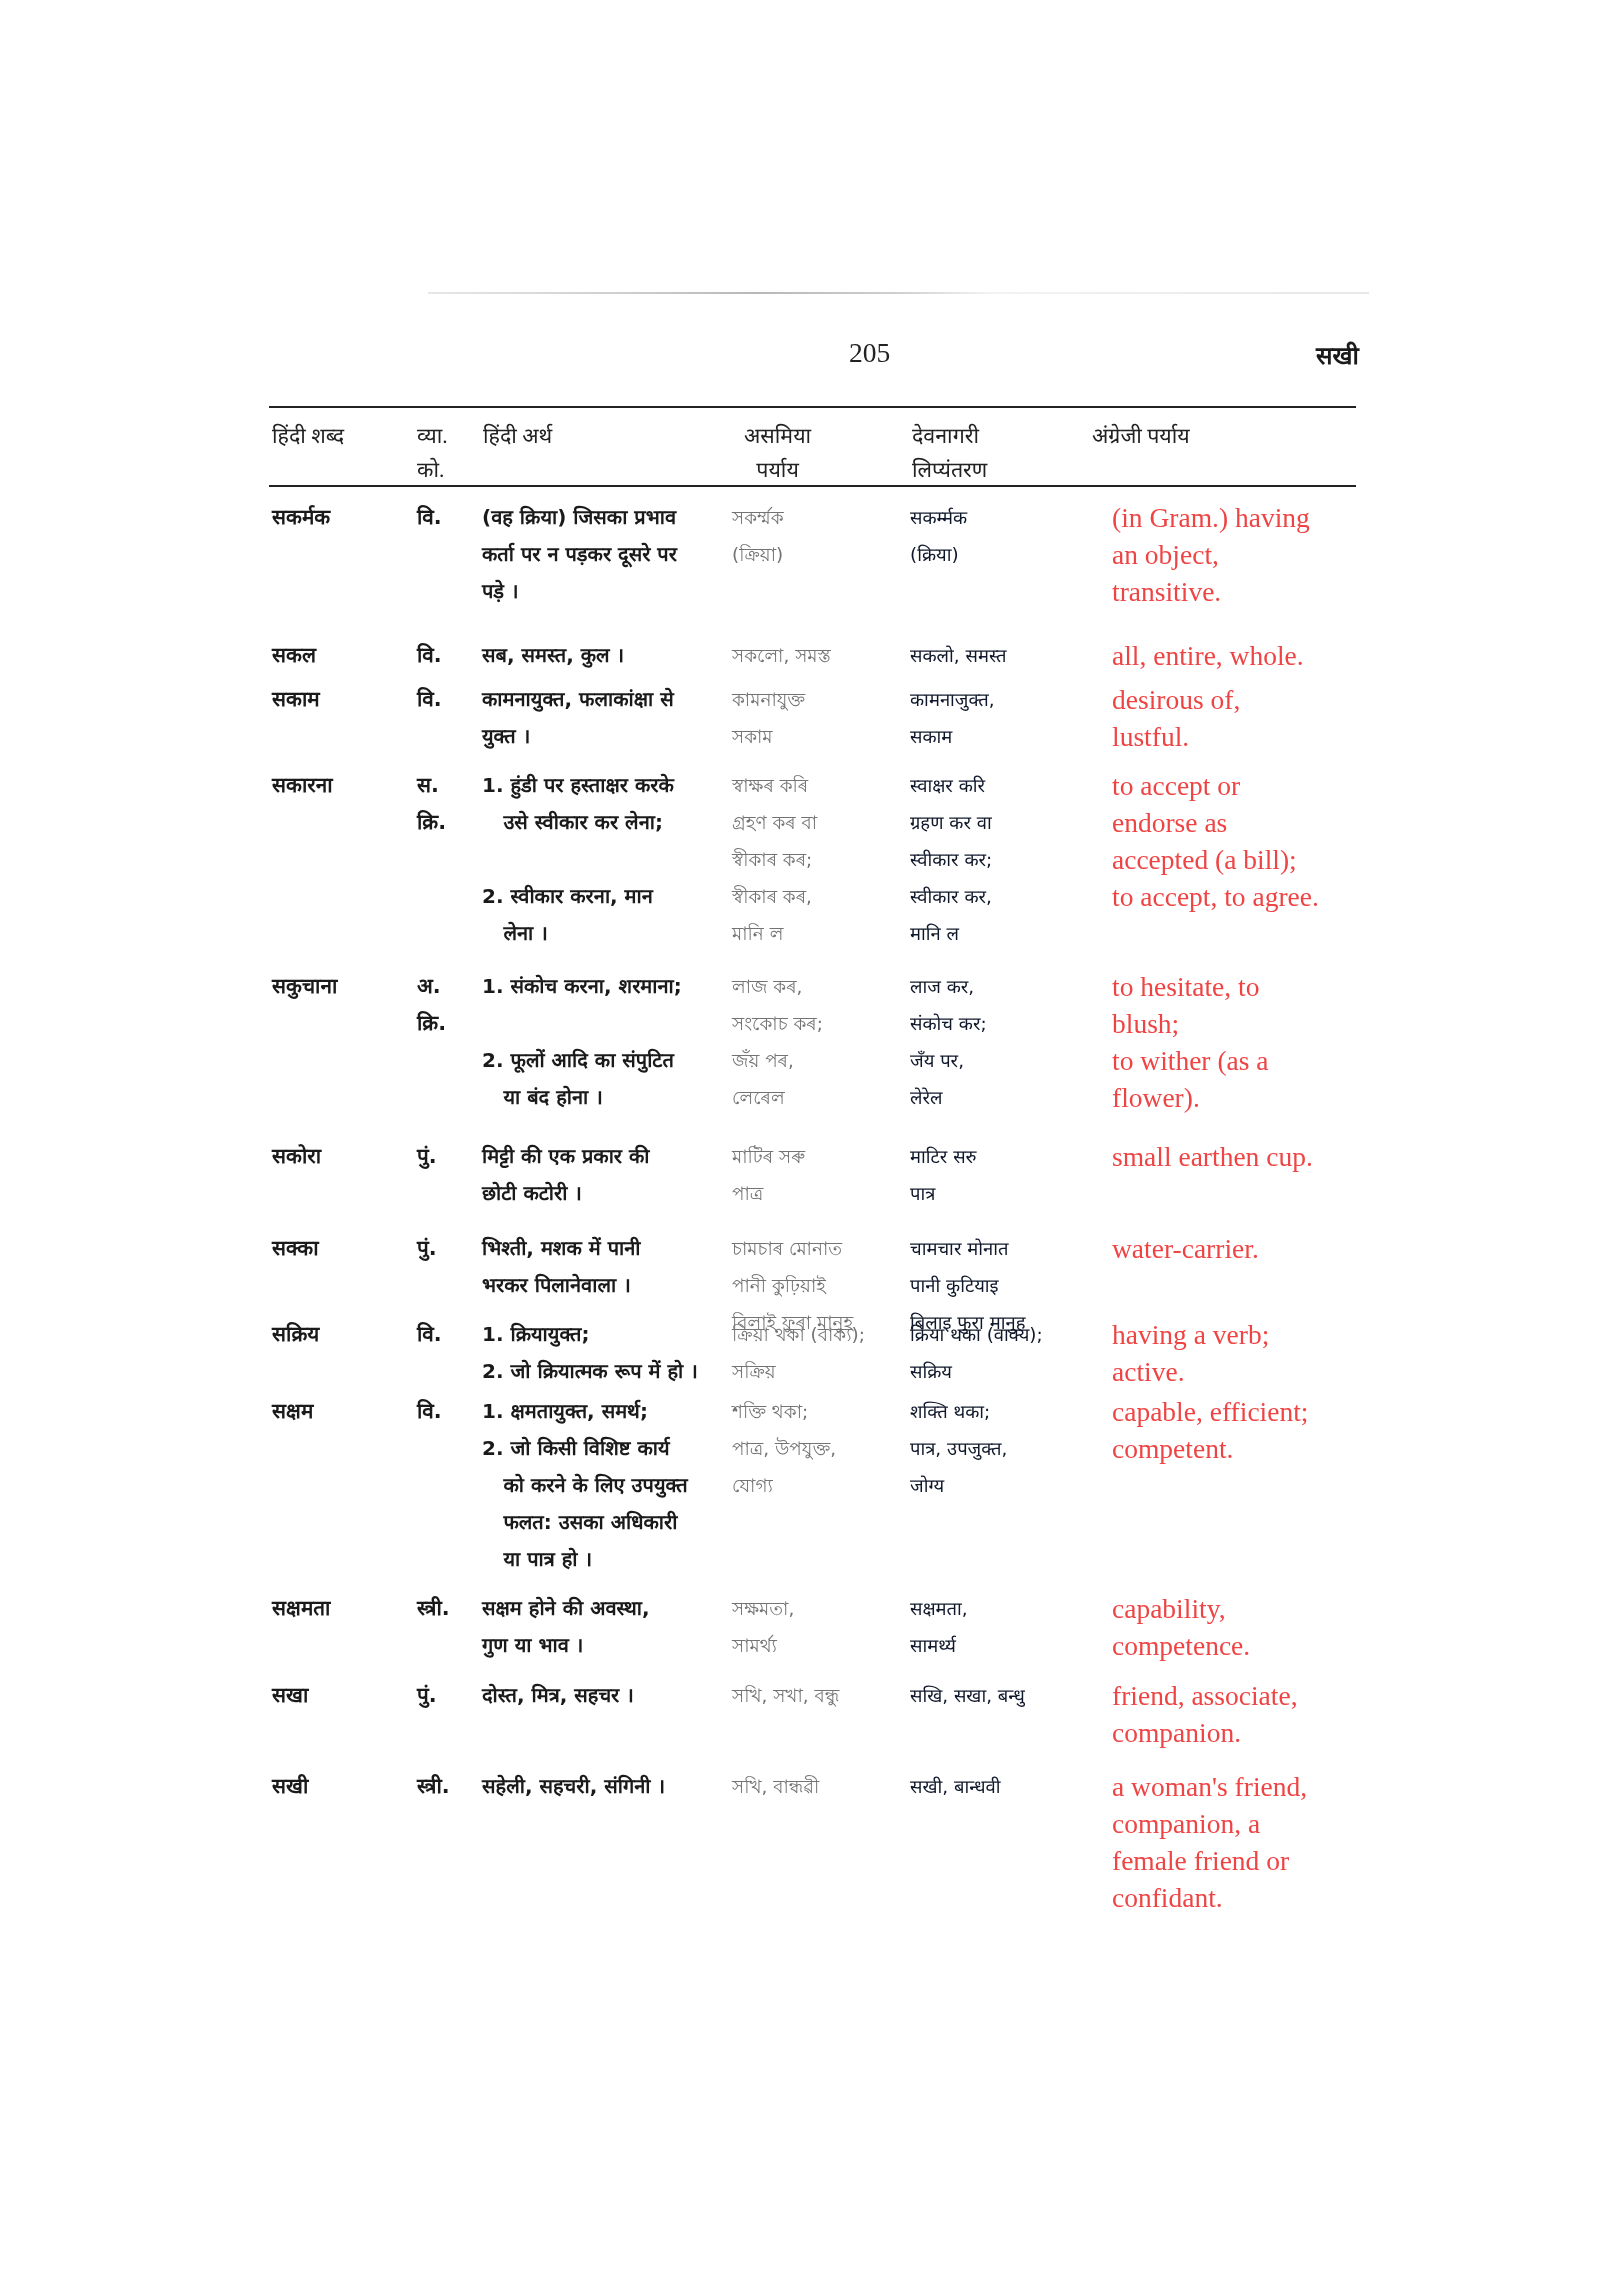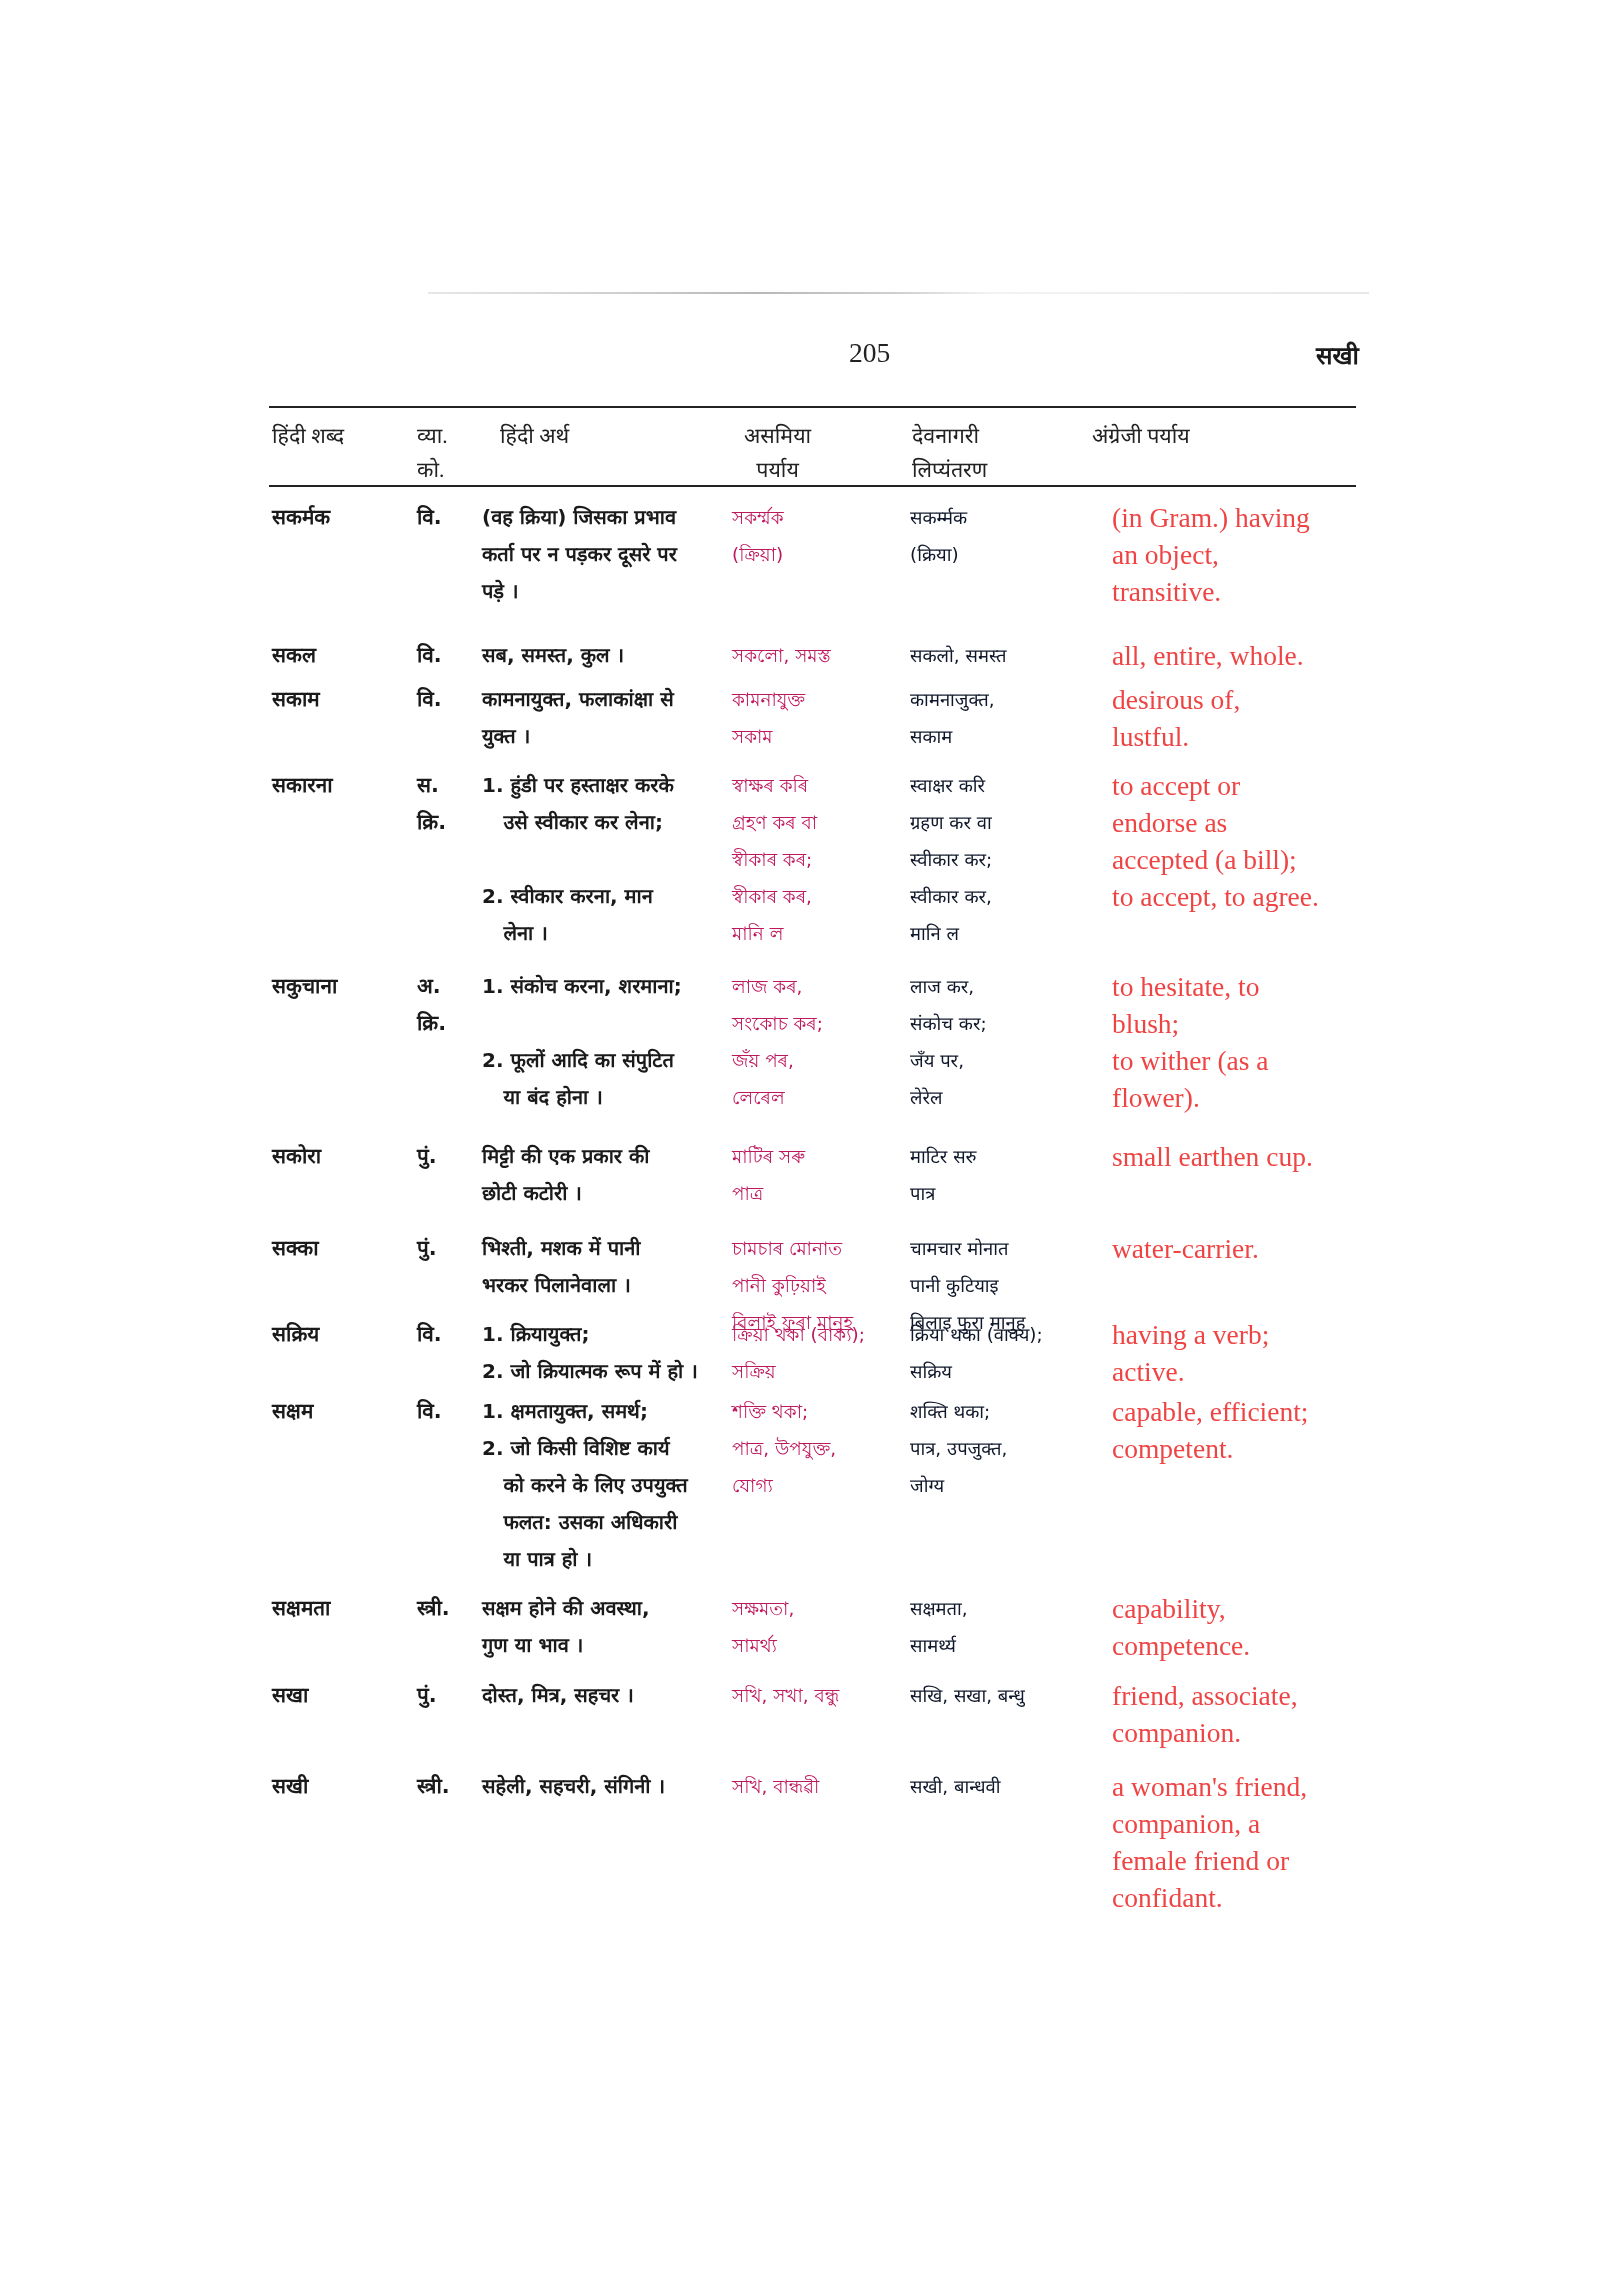--- a/index.html
+++ b/index.html
@@ -11,42 +11,42 @@
   .running-head { position:absolute; left:1316px; top:338px; font-size:24.5px; font-weight:bold; font-family:"DejaVu Sans", sans-serif; }
   .rule { position:absolute; left:269px; width:1087px; height:2.3px; background:#222; }
   .rule.top { top:406px; }
   .rule.mid { top:485px; }
   .hdr { position:absolute; top:419px; font-family:Liberation Serif, serif; font-size:21.4px; line-height:34px; color:#222; }
   .entry { position:absolute; left:269px; width:1087px; }
   .col { position:absolute; top:0; font-size:21.4px; line-height:37px; }
   .c-word { left:3.1px; font-family:"DejaVu Sans", sans-serif; font-weight:bold; font-size:20.7px; }
   .c-gram { left:148px; font-family:"DejaVu Sans", sans-serif; font-weight:bold; font-size:20.7px; }
   .c-mean { left:213px; width:253px; font-family:"DejaVu Sans", sans-serif; font-weight:bold; font-size:20px; }
-  .c-asm  { left:463px; width:176px; font-family:"DejaVu Sans", sans-serif; font-size:18.4px; color:#be185d; }
+  .c-asm  { left:463px; width:176px; font-family:"DejaVu Sans", sans-serif; font-size:18.4px; color:#737373; }
   .c-dev  { left:641px; width:199px; font-family:"DejaVu Sans", sans-serif; font-size:18.4px; color:#0f172a; }
   .c-eng  { left:843px; width:253px; font-family:"Liberation Serif", serif; font-size:27.5px; line-height:37px; color:#ef4444; }
   .line { display:block; white-space:nowrap; }
   .indent { padding-left:21.4px; }
 </style>
 </head>
 <body>
 
 <div class="faint-rule"></div>
 <div class="page-num">205</div>
 <div class="running-head">सखी</div>
 
 <div class="rule top"></div>
 
 <div>
   <div class="hdr" style="left:272px;">हिंदी शब्द</div>
   <div class="hdr" style="left:417px;">
     <span class="line">व्या.</span>
     <span class="line">को.</span>
   </div>
-  <div class="hdr" style="left:483px;margin-left:17px;">हिंदी अर्थ</div>
+  <div class="hdr" style="left:483px;">हिंदी अर्थ</div>
   <div class="hdr" style="left:744px;text-align:center;">
     <span class="line">असमिया</span>
     <span class="line">पर्याय</span>
   </div>
   <div class="hdr" style="left:912px;">
     <span class="line">देवनागरी</span>
     <span class="line">लिप्यंतरण</span>
   </div>
   <div class="hdr" style="left:1092px;">अंग्रेजी पर्याय</div>
 </div>

